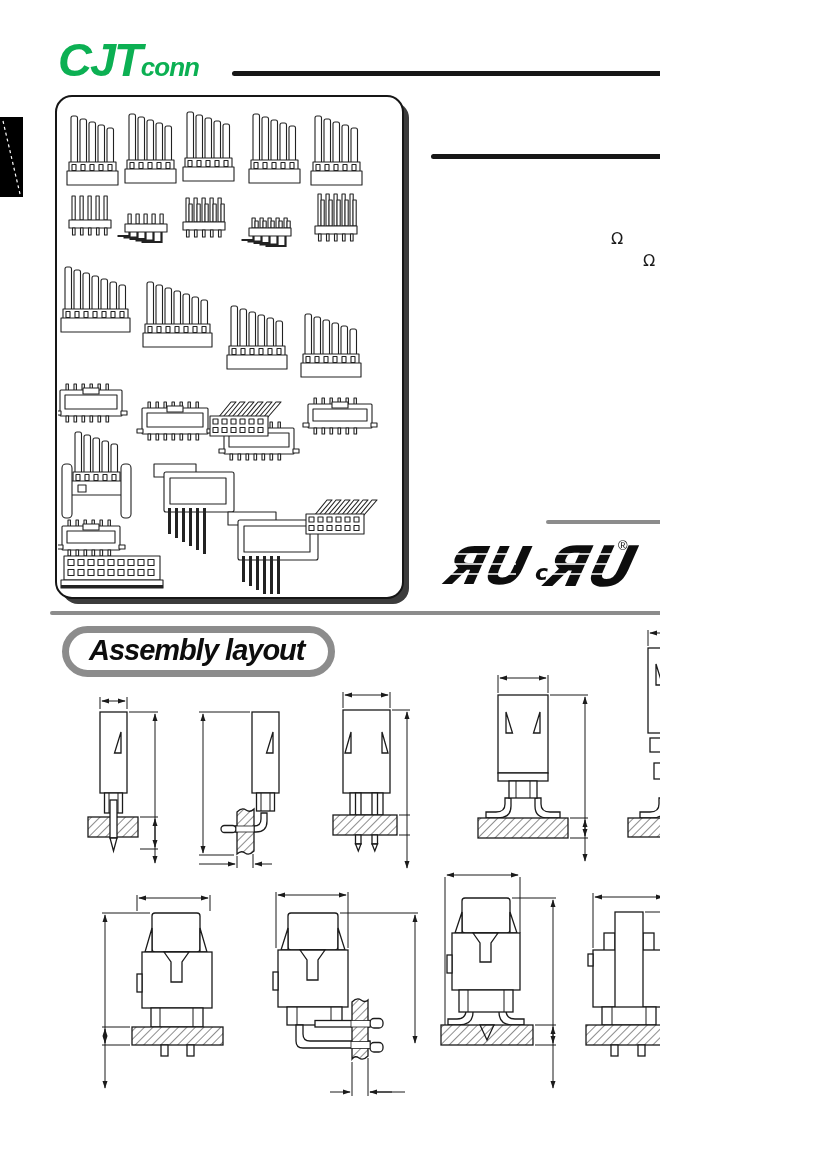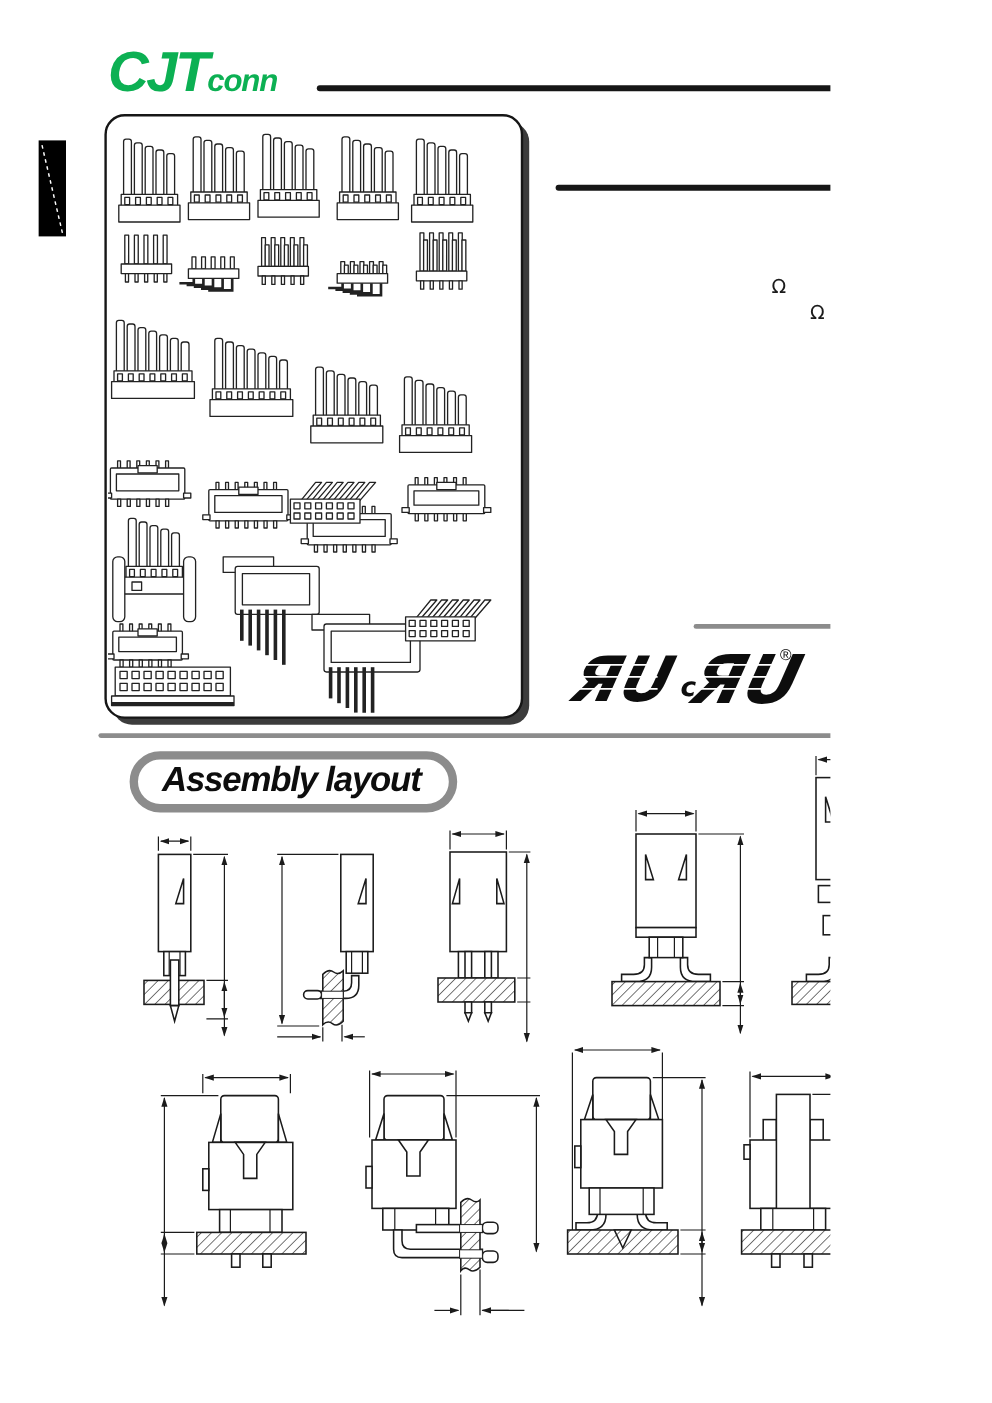--- a/index.html
+++ b/index.html
@@ -1,17 +1,17 @@
 <!DOCTYPE html>
 <html><head>
 <meta charset="utf-8">
 <style>
   html,body{margin:0;padding:0;background:#fff;}
   #page{position:relative;width:660px;height:1169px;background:#fff;overflow:hidden;
-        font-family:"Liberation Sans", sans-serif;margin-left:32px;}
+        font-family:"Liberation Sans", sans-serif;}
 
   
   .logo{position:absolute;left:58px;top:36px;white-space:nowrap;}
   .logo-main{font-style:italic;font-weight:800;font-size:47px;line-height:1;color:#0cb053;
              letter-spacing:-2px;}
   .logo-sub{font-style:italic;font-weight:800;font-size:26px;color:#0cb053;letter-spacing:-1px;}
   .rule-black{position:absolute;background:#161616;border-radius:3px;}
   .rule-gray{position:absolute;background:#8c8c8c;border-radius:2px;}
 
   
@@ -24,21 +24,21 @@
   .prodbox svg{position:absolute;left:1px;top:1px;}
 
   
   .omega{position:absolute;font-family:"DejaVu Sans",sans-serif;font-size:16px;color:#1b1b1b;}
 
   
   .ulwrap{position:absolute;left:432px;top:528px;}
   .ulmark{font-family:"DejaVu Sans",sans-serif;font-weight:bold;font-style:italic;fill:#0d0d0d;}
 
   
-  .pill{position:absolute;left:76px;top:626px;background:#fff;border:7px solid #8c8c8c;
+  .pill{position:absolute;left:62px;top:626px;background:#fff;border:7px solid #8c8c8c;
         border-radius:26px;padding:1px 24px 3px 20px;}
   .pill span{font-weight:bold;font-style:italic;font-size:29px;color:#0d0d0d;
              letter-spacing:-1px;}
 
   
   .o{fill:#fff;stroke:#1b1b1b;stroke-width:1.3;stroke-linejoin:miter;}
   .d{fill:none;stroke:#1b1b1b;stroke-width:1;}
   .hp{fill:url(#hatch);stroke:#1b1b1b;stroke-width:1.3;}
   .wch{fill:#fff;stroke:#1b1b1b;stroke-width:.8;}
   

